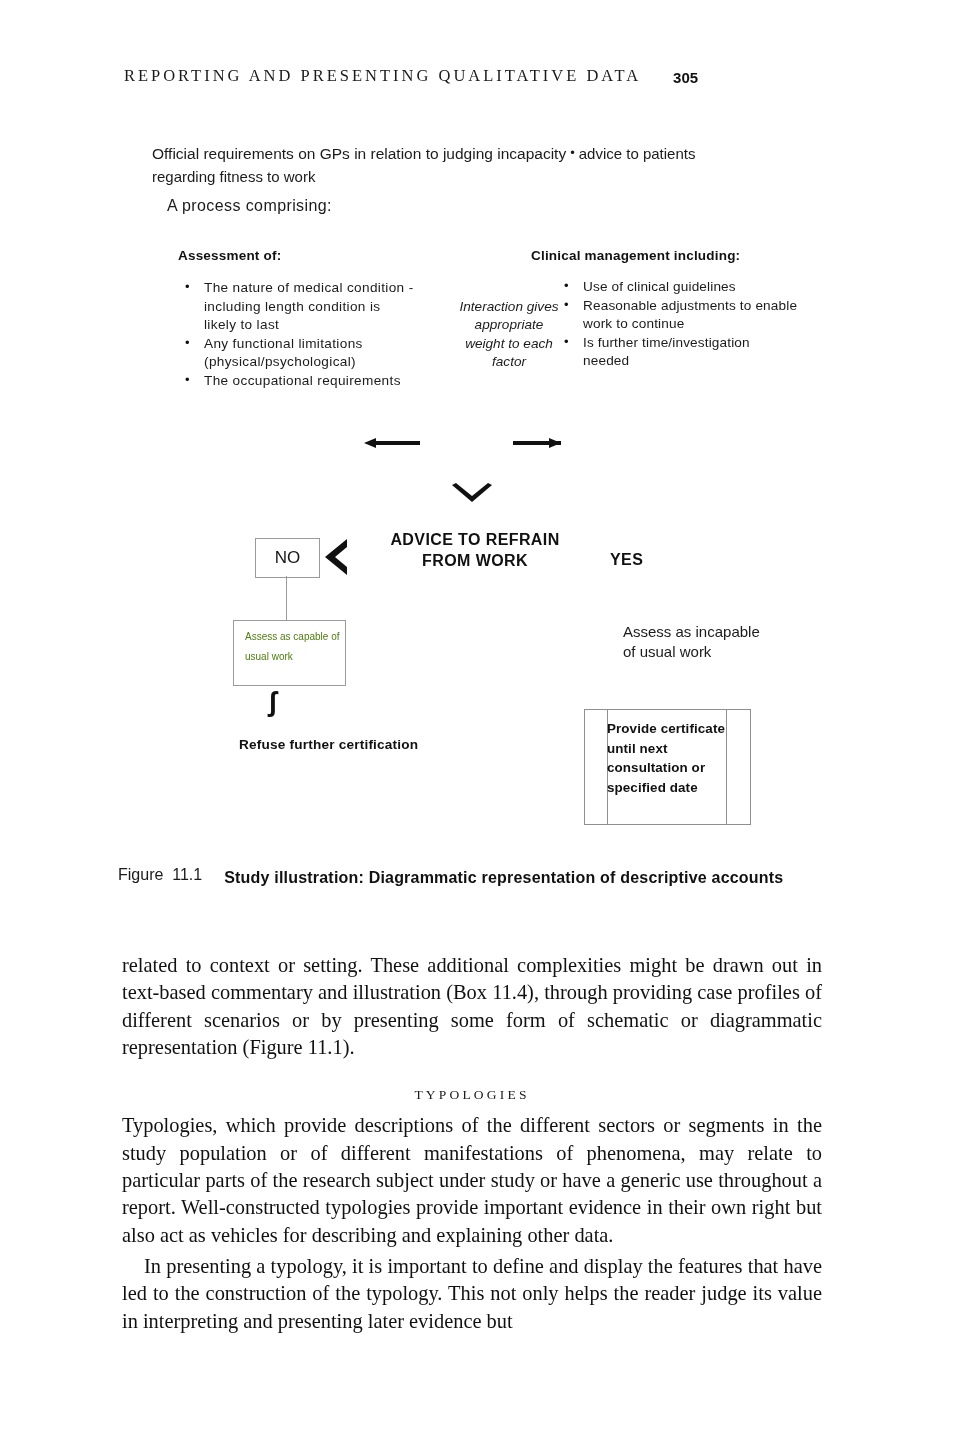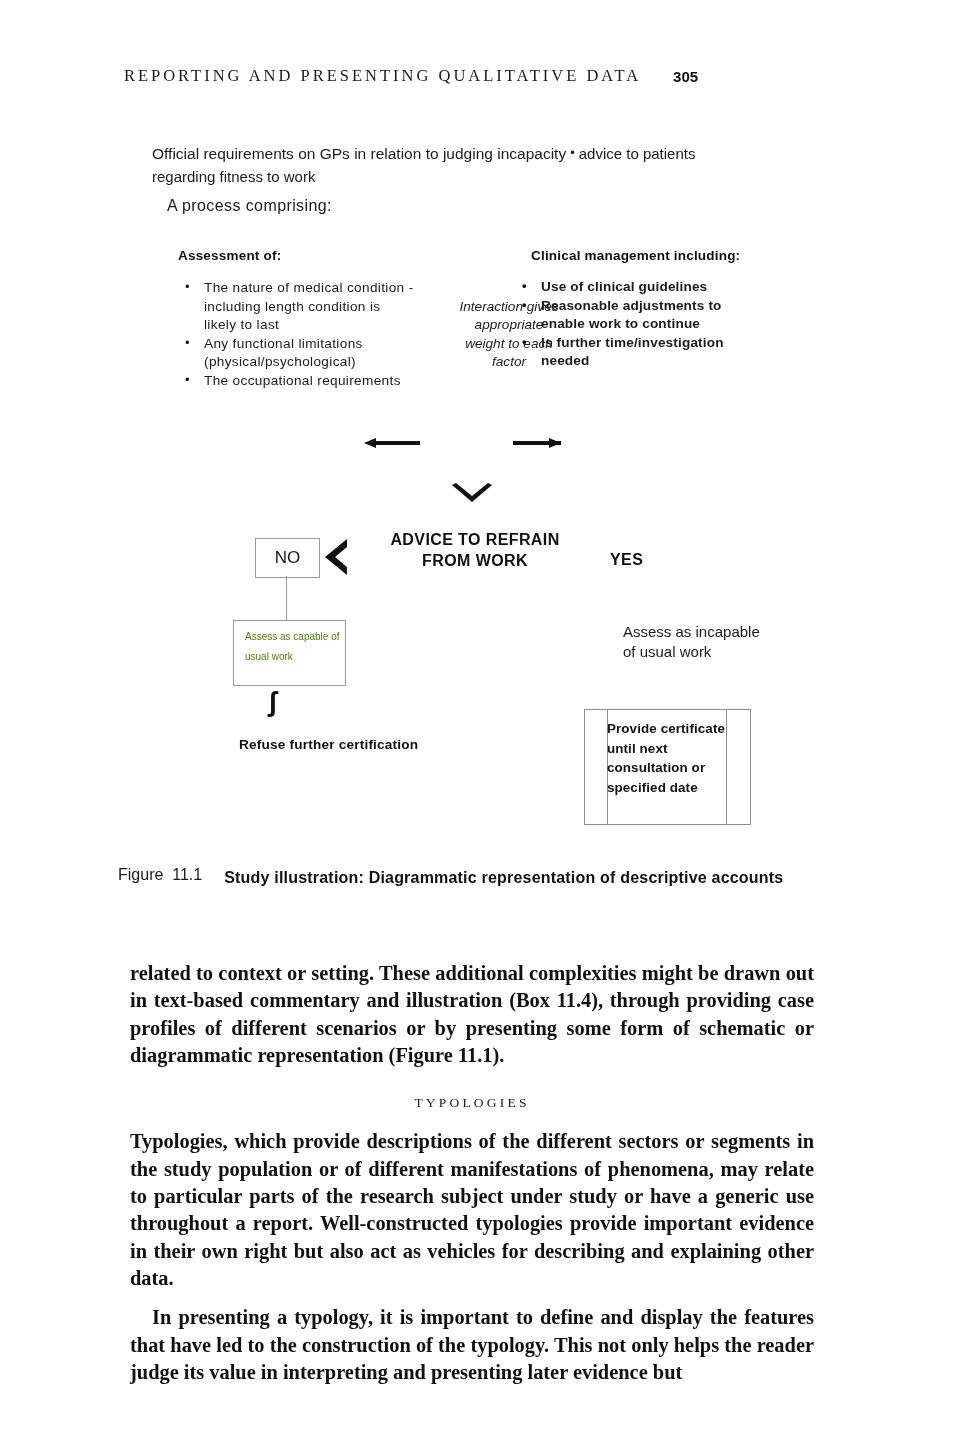--- a/index.html
+++ b/index.html
@@ -8,21 +8,21 @@
     background:#ffffff;
     font-family:"Liberation Serif", serif;
     color:#111111;
     position:relative;
     overflow:hidden;
   }
 
   
   .runhead {
     position:absolute; left:0; top:66px; width:822px;
-    display:flex; justify-content:center; align-items:center;gap:32px;
+    display:flex; justify-content:center; align-items:flex-end;gap:32px;
   }
   .runhead-title {
     font-family:"Liberation Serif", serif;
     font-size:16.5px;
     letter-spacing:3.0px;
     color:#1a1a1a;
     white-space:pre;
   }
   .runhead-page {
     font-family:"Liberation Sans", sans-serif;
@@ -54,21 +54,21 @@
     position:absolute;
     font-size:13.5px; font-weight:bold; letter-spacing:0.2px; color:#111;
   }
   .col-head.left  { left:178px; top:248px; }
   .col-head.right { left:531px; top:248px; }
 
   ul.fig-list {
     position:absolute; margin:0; padding:0; list-style:none;
   }
   ul.fig-list.left  { left:180px; top:279px; width:235px; }
-  ul.fig-list.right { left:517px; top:278px; width:240px;font-weight:bold; }
+  ul.fig-list.right { left:559px; top:278px; width:240px; }
   ul.fig-list li {
     position:relative;
     padding-left:24px;
     font-size:13.6px;
     line-height:18.6px;
     letter-spacing:0.35px;
     color:#1b1b1b;
     margin-bottom:0px;
   }
   ul.fig-list li::before {
@@ -205,21 +205,21 @@
   }
 
   
   .body {
     position:absolute; left:118px; top:948px; width:708px;
     font-family:"Liberation Serif", serif;
     font-size:20.4px;
     line-height:27.3px;
     color:#111;
   }
-  .body p { margin:12px; text-align:justify;font-weight:bold; }
+  .body p { margin:4px; text-align:justify; }
   .body p.indent { text-indent:22px; }
   .sec-head {
     font-family:"Liberation Serif", serif;
     font-size:13.5px;
     letter-spacing:3.2px;
     color:#1a1a1a;
     margin:20px 0 3px 0;
     text-align:center;
   }
 </style>

